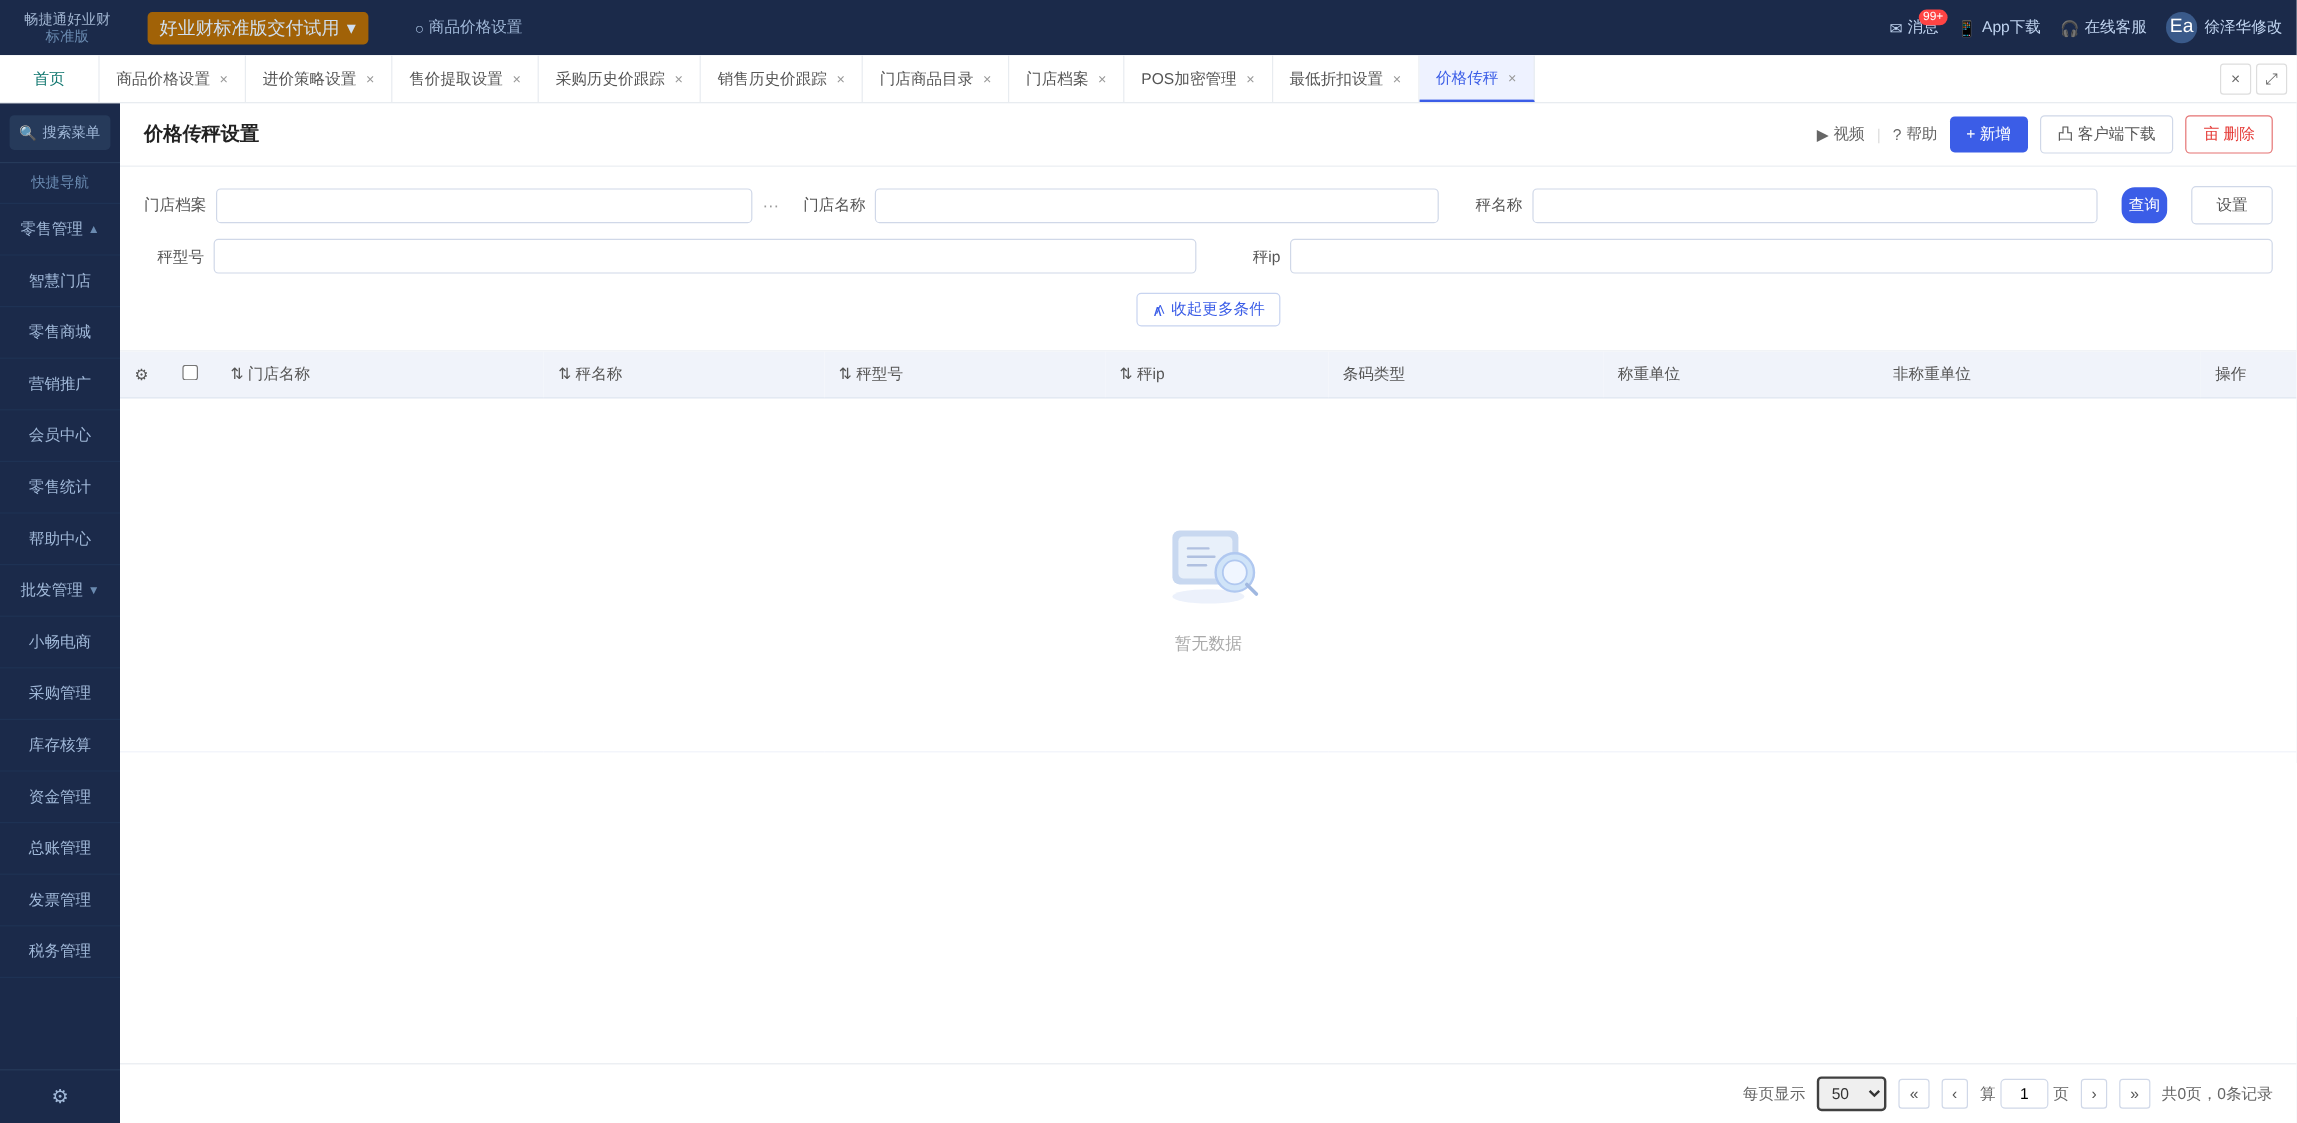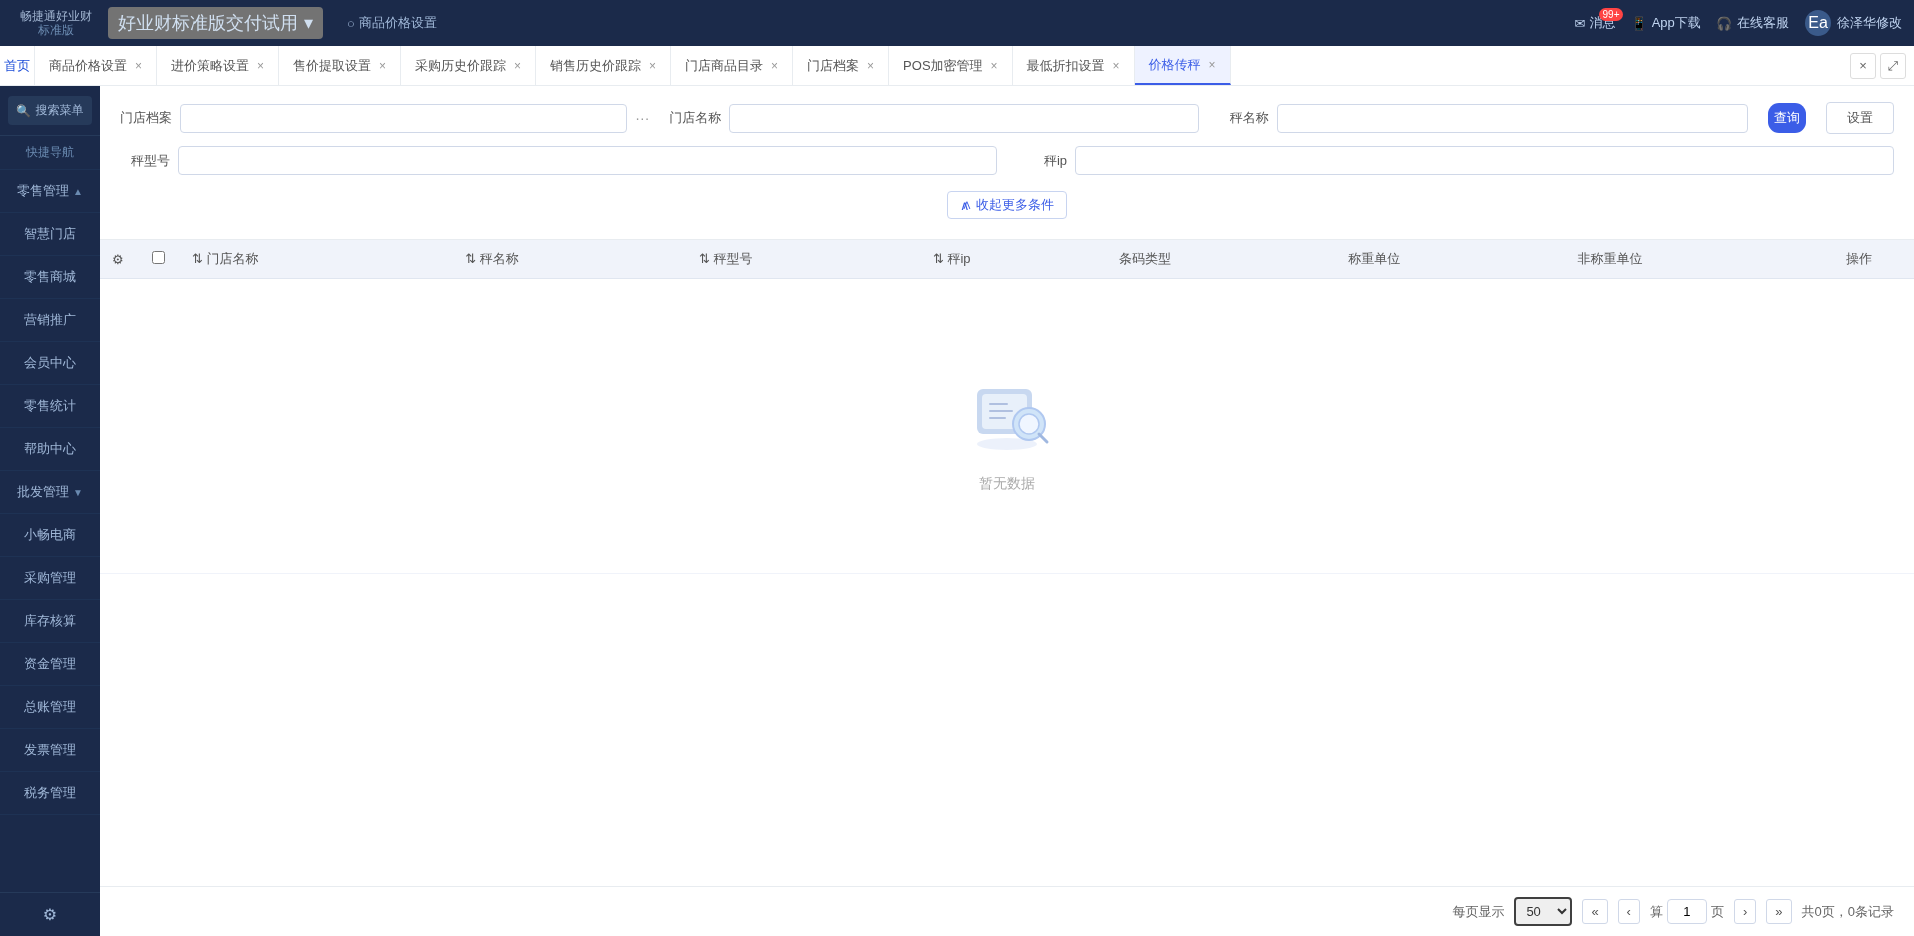--- a/index.html
+++ b/index.html
@@ -6,48 +6,48 @@
     body { font-family: 'Microsoft YaHei', Arial, sans-serif; font-size: 13px; background: #f0f2f5; color: #333; overflow: hidden; height: 936px; }
 
     
     .app-wrapper { display: flex; flex-direction: column; height: 936px; }
 
     
     .top-bar {
       display: flex; align-items: center; background: #1b2a4a; color: #fff;
       height: 46px; padding: 0 12px; flex-shrink: 0; justify-content: space-between;
     }
-    .top-bar-left { display: flex; align-items: center; gap: 8px; }
+    .top-bar-left { display: flex; align-items: center; gap: 23px; }
     .logo-area { display: flex; flex-direction: column; align-items: center; justify-content: center; width: 88px; }
     .logo-text { font-size: 12px; color: #a0b4d0; line-height: 1.2; text-align: center; }
     .logo-badge { font-size: 12px; color: #6a8ab0; }
     .version-selector {
-      display: flex; align-items: center; background: #737373; border-radius: 4px;
-      padding: 4px 10px; gap: 6px; cursor: pointer; font-size: 18px; color: #d0dff0;
+      display: flex; align-items: center; background: #a16207; border-radius: 4px;
+      padding: 4px 10px; gap: 6px; cursor: pointer; font-size: 15px; color: #d0dff0;
     }
     .demo-link { display: flex; align-items: center; gap: 4px; color: #a0b8d8; font-size: 13px; cursor: pointer; margin-left: 16px; }
     .top-bar-right { display: flex; align-items: center; gap: 16px; }
     .top-btn { display: flex; align-items: center; gap: 4px; color: #c0d4f0; font-size: 13px; cursor: pointer; position: relative; }
     .badge { background: #ff4444; color: #fff; font-size: 10px; border-radius: 8px; padding: 1px 4px; position: absolute; top: -6px; right: -8px; }
     .user-area { display: flex; align-items: center; gap: 6px; color: #c0d4f0; font-size: 13px; cursor: pointer; }
     .avatar { width: 26px; height: 26px; background: #3a5a8a; border-radius: 50%; display: flex; align-items: center; justify-content: center; font-size: 16px; color: #fff; }
 
     
     .tab-bar {
       display: flex; align-items: center; background: #fff; border-bottom: 1px solid #e8ecf0;
       height: 40px; padding: 0 0 0 0; flex-shrink: 0; overflow-x: auto;
     }
     .tab-bar::-webkit-scrollbar { height: 0; }
     .tab-item {
       display: flex; align-items: center; padding: 0 14px; height: 100%; border-right: 1px solid #e8ecf0;
       cursor: pointer; white-space: nowrap; font-size: 13px; color: #555; gap: 6px; flex-shrink: 0;
     }
     .tab-item.active { background: #eef2ff; color: #3b5de7; border-bottom: 2px solid #3b5de7; }
     .tab-item .close-x { color: #999; font-size: 12px; margin-left: 2px; }
-    .tab-home { font-size: 13px; color: #1d4ed8; padding: 0 4px; cursor: pointer; border-right: 1px solid #e8ecf0; height: 100%; display: flex; align-items: center; }
+    .tab-home { font-size: 13px; color: #0f766e; padding: 0 28px; cursor: pointer; border-right: 1px solid #e8ecf0; height: 100%; display: flex; align-items: center; }
     .tab-controls { display: flex; align-items: center; margin-left: auto; padding: 0 8px; gap: 4px; }
     .tab-ctrl-btn { width: 26px; height: 26px; display: flex; align-items: center; justify-content: center; cursor: pointer; color: #666; border: 1px solid #ddd; border-radius: 3px; }
 
     
     .body-area { display: flex; flex: 1; overflow: hidden; }
 
     
     .sidebar { width: 100px; background: #1b2a4a; color: #c8d8f0; display: flex; flex-direction: column; flex-shrink: 0; }
     .sidebar-search { padding: 10px 8px; border-bottom: 1px solid #263a5a; }
     .sidebar-search-btn {
@@ -274,20 +274,43 @@
       <div class="sidebar-nav-item">
         <span>税务管理</span>
       </div>
       <div class="sidebar-bottom">
         <span class="sidebar-settings-btn">⚙</span>
       </div>
     </div>
 
     <div class="main-content">
 
+      <div class="page-header">
+        <div class="page-title">价格传秤设置</div>
+        <div class="page-actions">
+          <div class="page-action-link">
+            <span>▶</span>
+            <span>视频</span>
+          </div>
+          <span class="page-action-divider">|</span>
+          <div class="page-action-link">
+            <span>?</span>
+            <span>帮助</span>
+          </div>
+          <button class="btn-primary">
+            <span>+ 新增</span>
+          </button>
+          <button class="btn-default">
+            <span>凸 客户端下载</span>
+          </button>
+          <button class="btn-danger">
+            <span>亩 删除</span>
+          </button>
+        </div>
+      </div>
 
       <div class="search-area">
         <div class="search-row">
           <div class="search-field">
             <label class="search-label">门店档案</label>
             <input class="search-input" type="text" style="">
             <span class="search-ellipsis">···</span>
           </div>
           <div class="search-field">
             <label class="search-label">门店名称</label>

